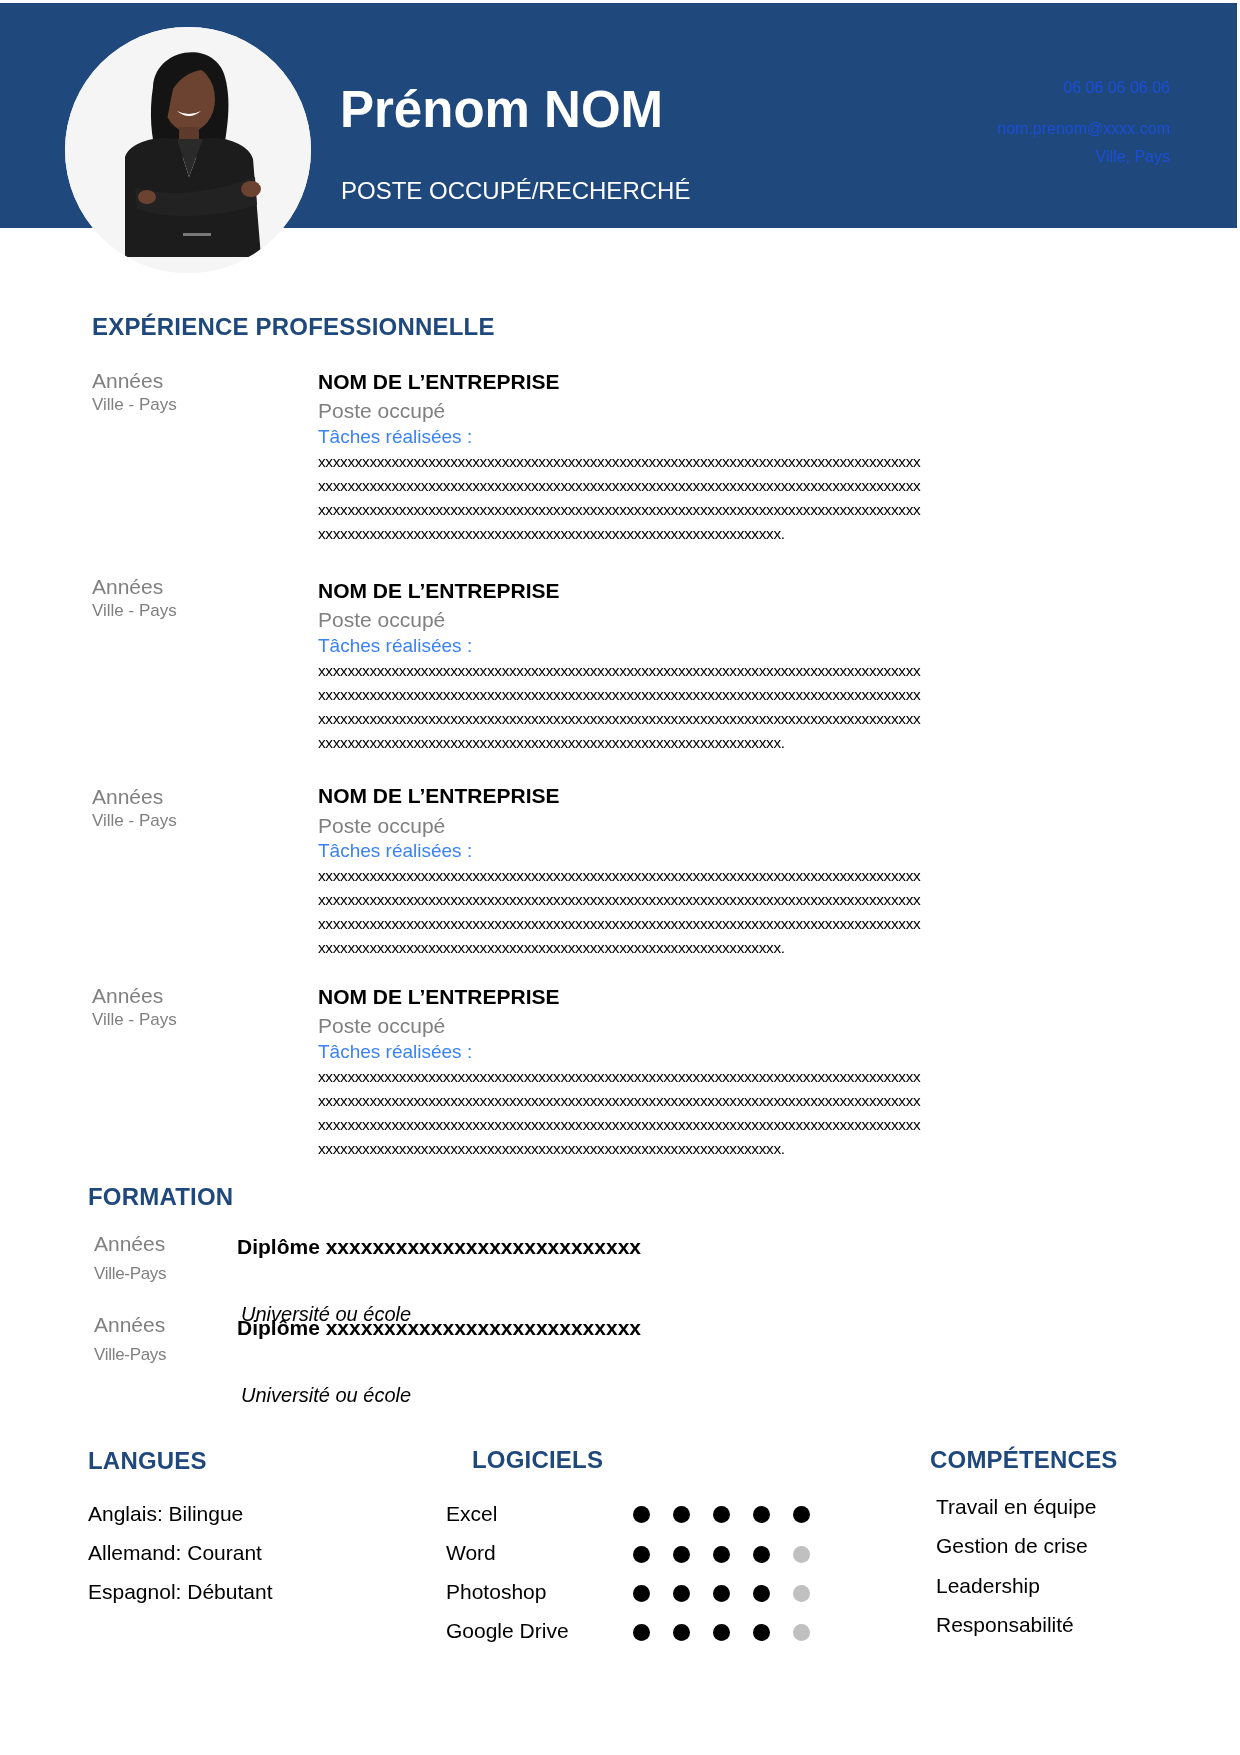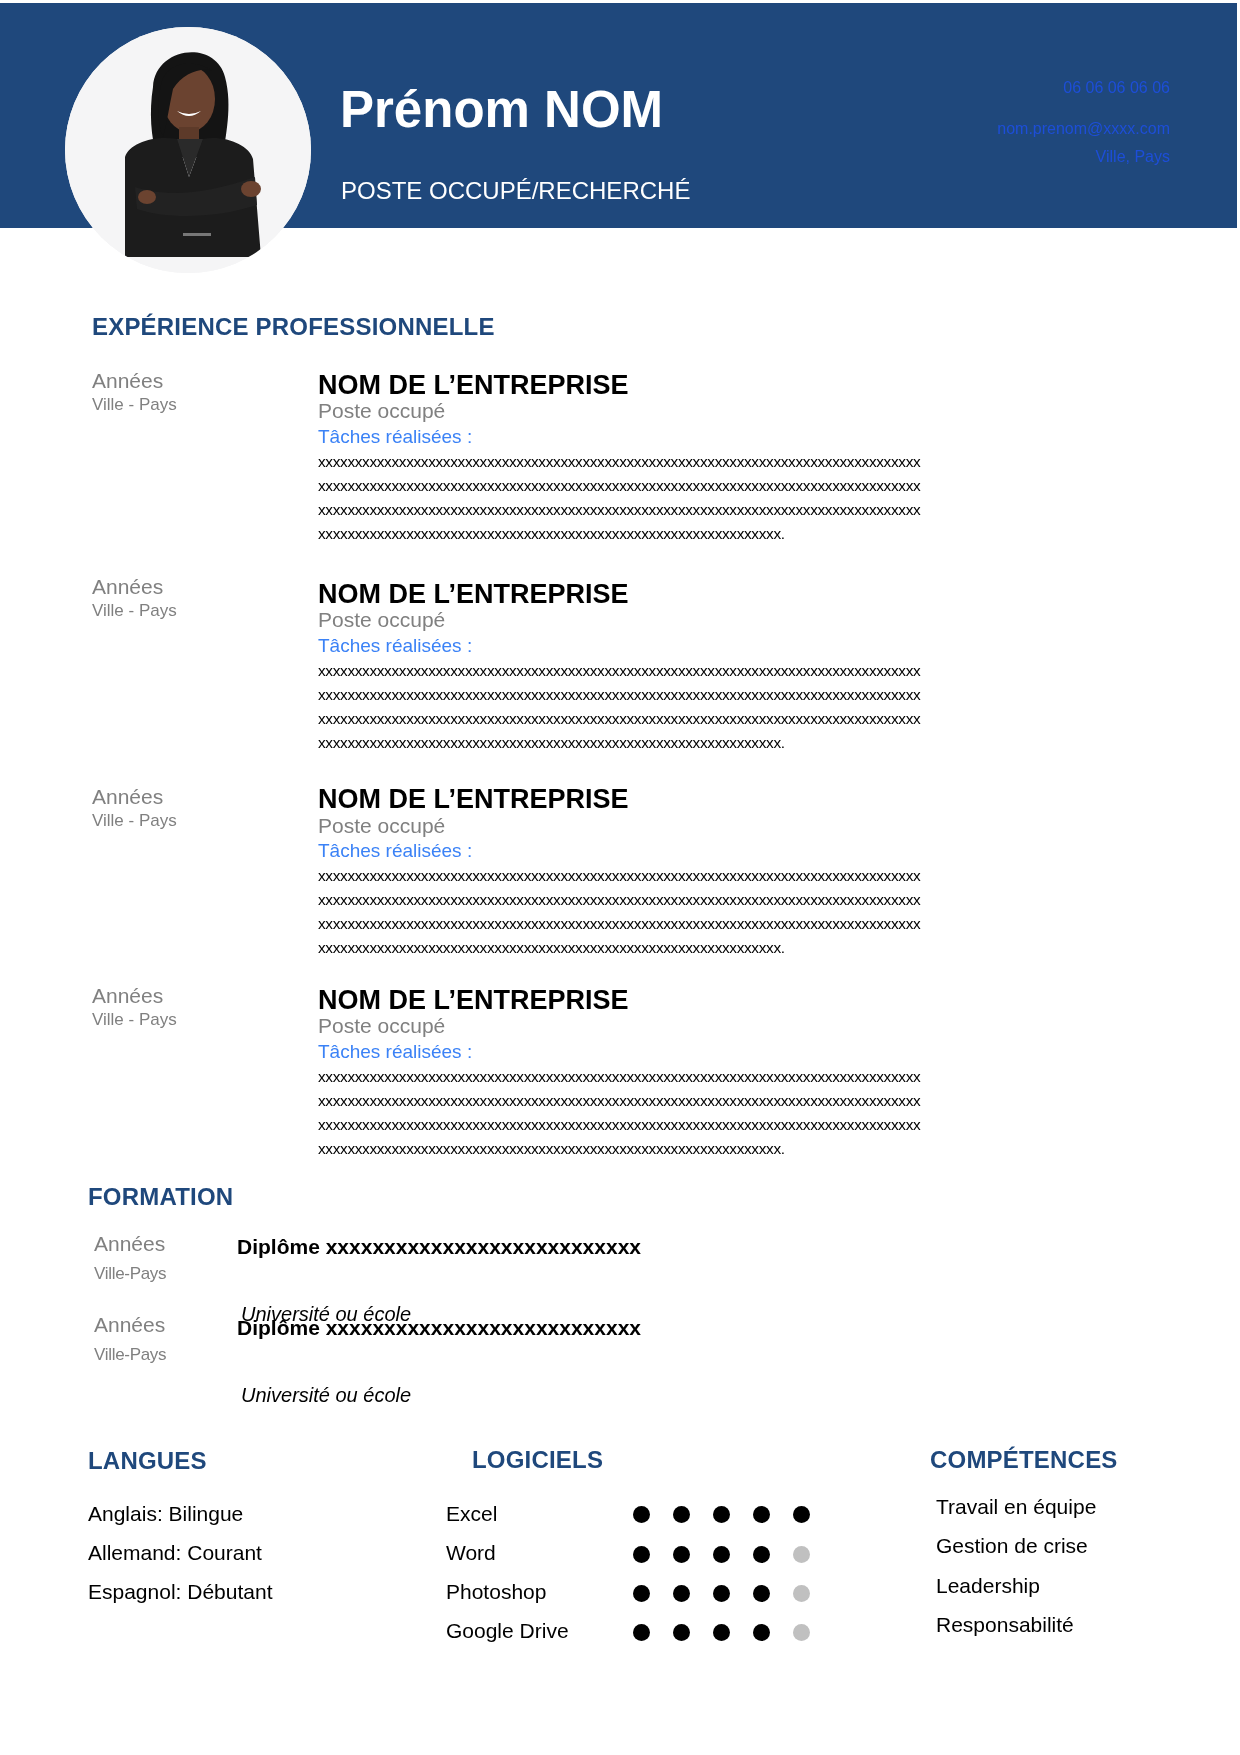--- a/index.html
+++ b/index.html
@@ -29,21 +29,21 @@
   .contact {
     position: absolute; right: 70px; text-align: right;
     font-size: 16px; color: #1d4ed8; white-space: nowrap;
   }
   .section-title {
     position: absolute; font-size: 24px; font-weight: bold; color: #1F487C;
     white-space: nowrap; letter-spacing: 0.2px;
   }
   .exp-years { position: absolute; left: 92px; font-size: 21px; color: #808080; }
   .exp-city  { position: absolute; left: 92px; font-size: 17px; color: #808080; }
-  .exp-company { position: absolute; left: 318px; font-size: 27px; font-weight: bold; color: #000; white-space: nowrap; }
+  .exp-company { position: absolute; left: 318px; font-size: 21px; font-weight: bold; color: #000; white-space: nowrap; }
   .exp-role    { position: absolute; left: 318px; font-size: 21px; color: #808080; white-space: nowrap; }
   .exp-tasks-label { position: absolute; left: 318px; font-size: 19px; color: #3b82f6; white-space: nowrap; }
   .exp-line {
     position: absolute; left: 318px; font-size: 15.4px; color: #000; white-space: nowrap;
     letter-spacing: -0.35px; width: 840px; overflow: hidden;
   }
   .edu-years { position: absolute; left: 94px; font-size: 21px; color: #808080; }
   .edu-city  { position: absolute; left: 94px; font-size: 17px; color: #808080; letter-spacing: -0.3px; }
   .edu-degree { position: absolute; left: 237px; font-size: 21px; font-weight: bold; color: #000; white-space: nowrap; }
   .edu-school { position: absolute; left: 241px; font-size: 20px; font-style: italic; color: #000; white-space: nowrap; margin-top: 41px; }

